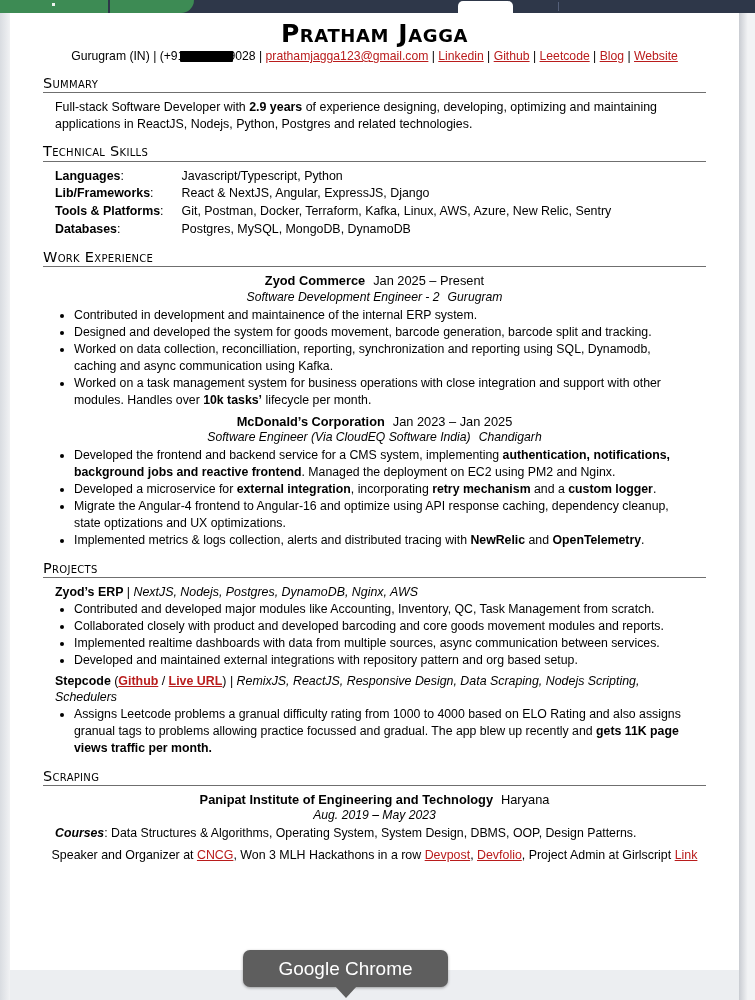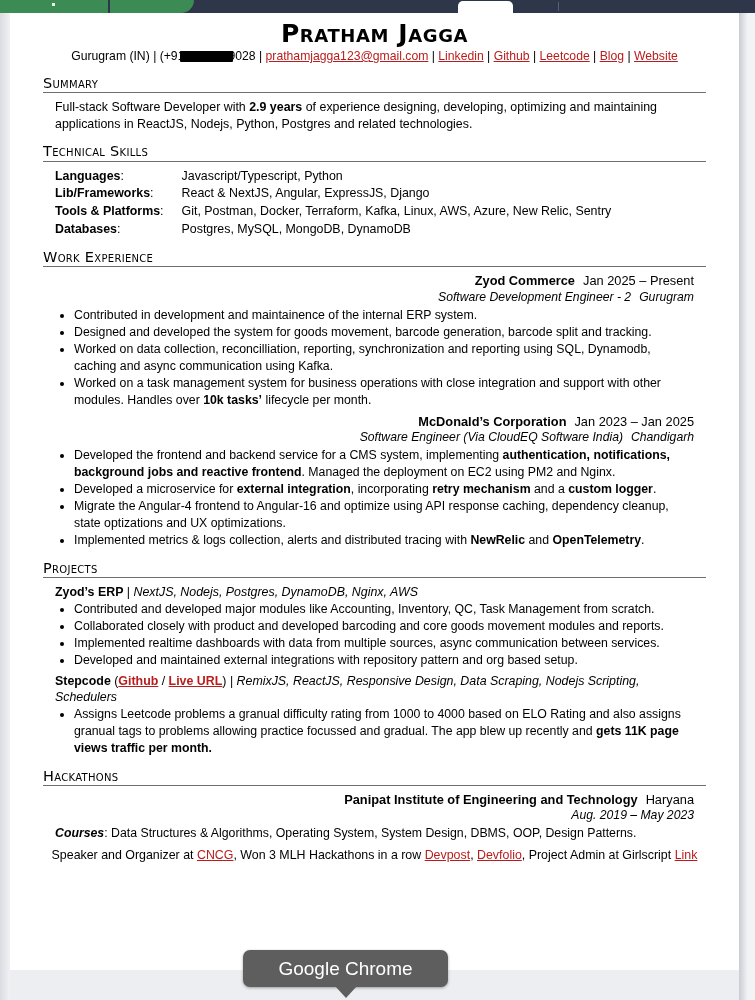--- a/index.html
+++ b/index.html
@@ -115,21 +115,21 @@
 
   
   table.skills { border-collapse: collapse; font-size: 12.4px; margin-left: 0; }
   table.skills td { padding: 0 0 1px 0; vertical-align: top; line-height: 1.34; }
   table.skills td.k { font-weight: 700; white-space: nowrap; padding-right: 18px; }
   table.skills td.k span.colon { font-weight: 400; }
 
   
   .entry { margin-bottom: 2px; }
   .entry-row {
-    display: flex; justify-content: flex-end; align-items: baseline;
+    display: flex; justify-content: center; align-items: baseline;
     font-size: 12.8px; line-height: 1.3; gap: 8px;
   }
   .entry-org { font-weight: 700; }
   .entry-date { font-weight: 400; }
   .entry-row.sub { font-size: 12.2px; font-style: italic; line-height: 1.3; }
   ul.bullets {
     margin: 1px 0 0 0; padding-left: 19px;
     font-size: 12.3px; line-height: 1.36;
   }
   ul.bullets li { margin-bottom: 0.5px; }
@@ -287,21 +287,21 @@
       <div class="entry">
         <div class="proj-title">
           <span>Stepcode</span><span class="pipe"> (</span><a class="lnk">Github</a><span class="pipe"> / </span><a class="lnk">Live URL</a><span class="pipe">) | </span><span class="stack">RemixJS, ReactJS, Responsive Design, Data Scraping, Nodejs Scripting, Schedulers</span>
         </div>
         <ul class="bullets tight">
           <li>Assigns Leetcode problems a granual difficulty rating from 1000 to 4000 based on ELO Rating and also assigns granual tags to problems allowing practice focussed and gradual. The app blew up recently and <b>gets  11K page views traffic per month.</b></li>
         </ul>
       </div>
     </div>
 
-    <div class="sec-head">Hackathons</div>
+    <div class="sec-head">Scraping</div>
     <div class="sec-body">
       <div class="entry-row">
         <span class="entry-org">Panipat Institute of Engineering and Technology</span>
         <span class="entry-date">Haryana</span>
       </div>
       <div class="entry-row sub">
         <span>Aug. 2019 – May 2023</span>
       </div>
       <div class="edu-courses">
         <b><i>Courses</i></b><span>: </span><span>Data Structures &amp; Algorithms, Operating System, System Design, DBMS, OOP, Design Patterns.</span>

